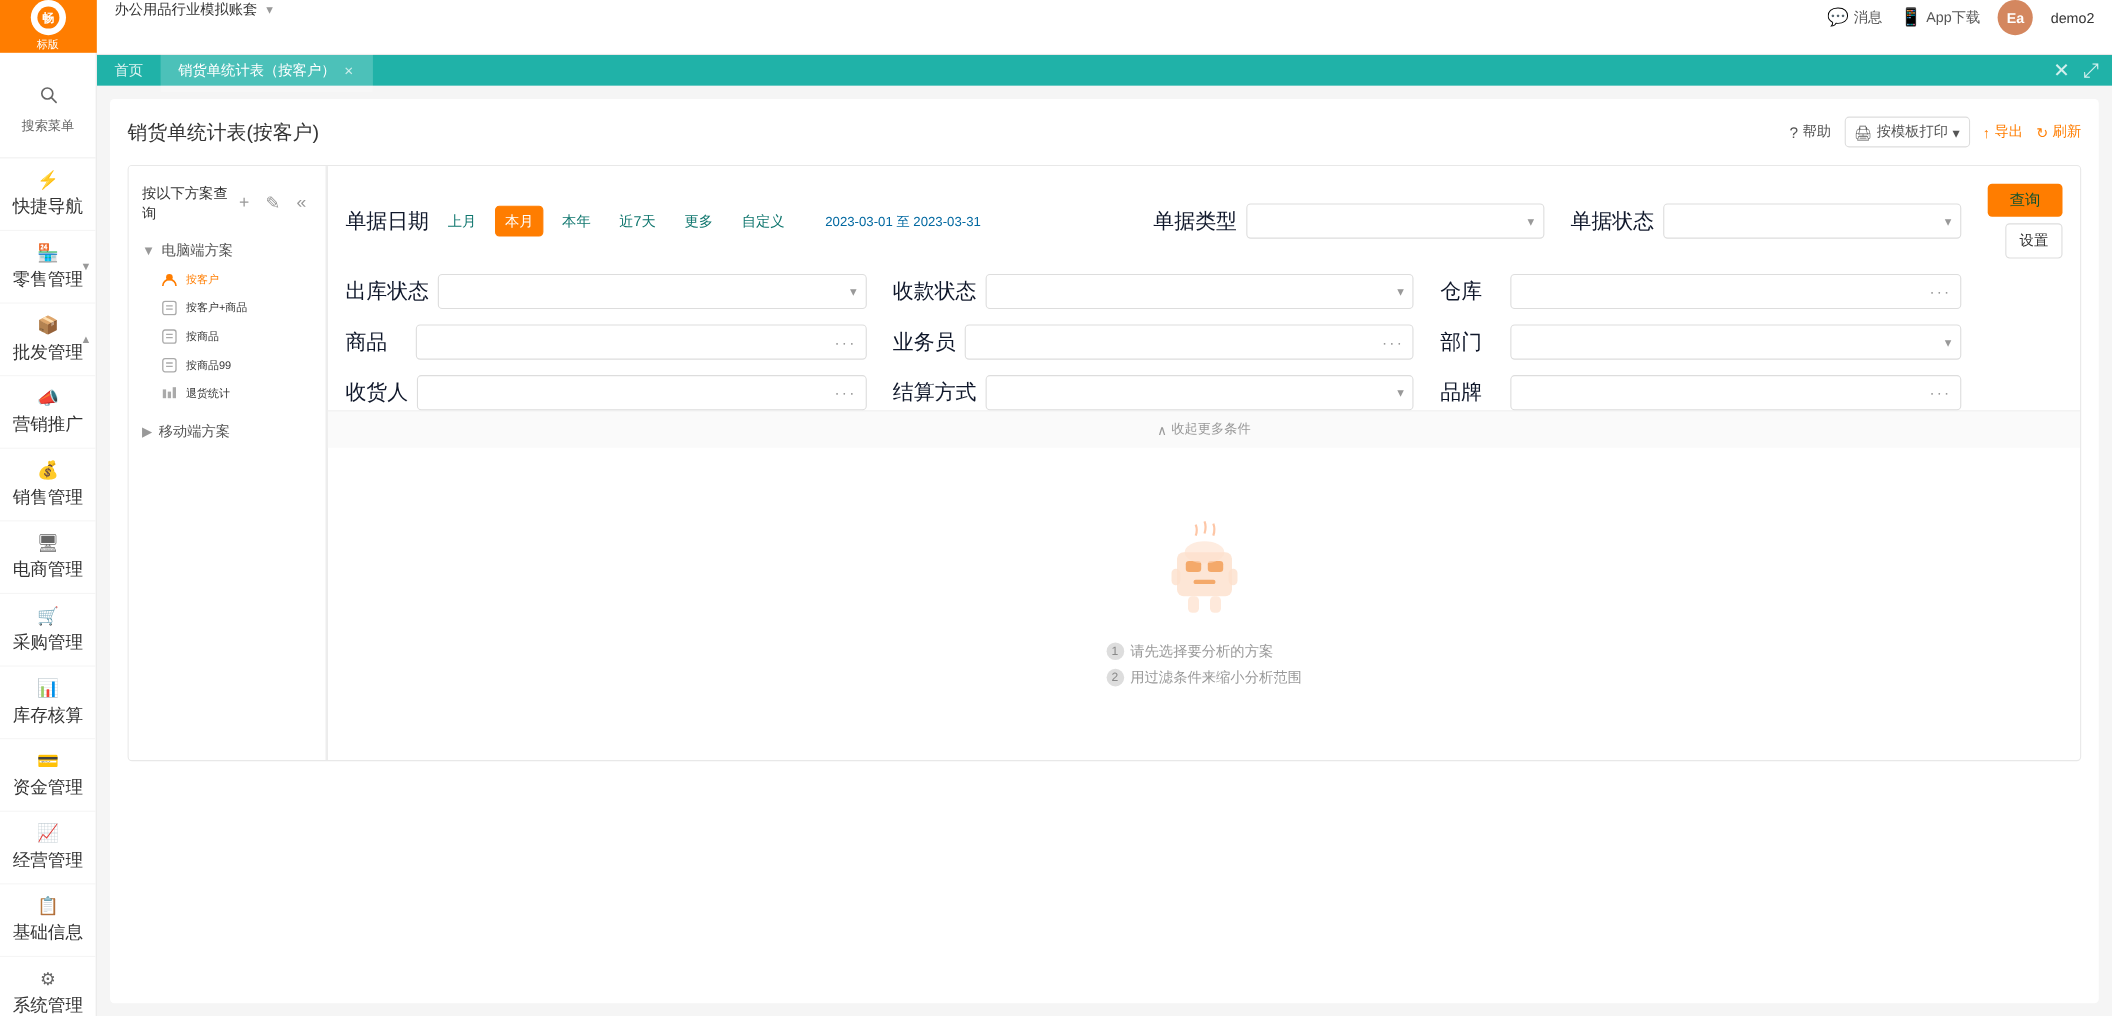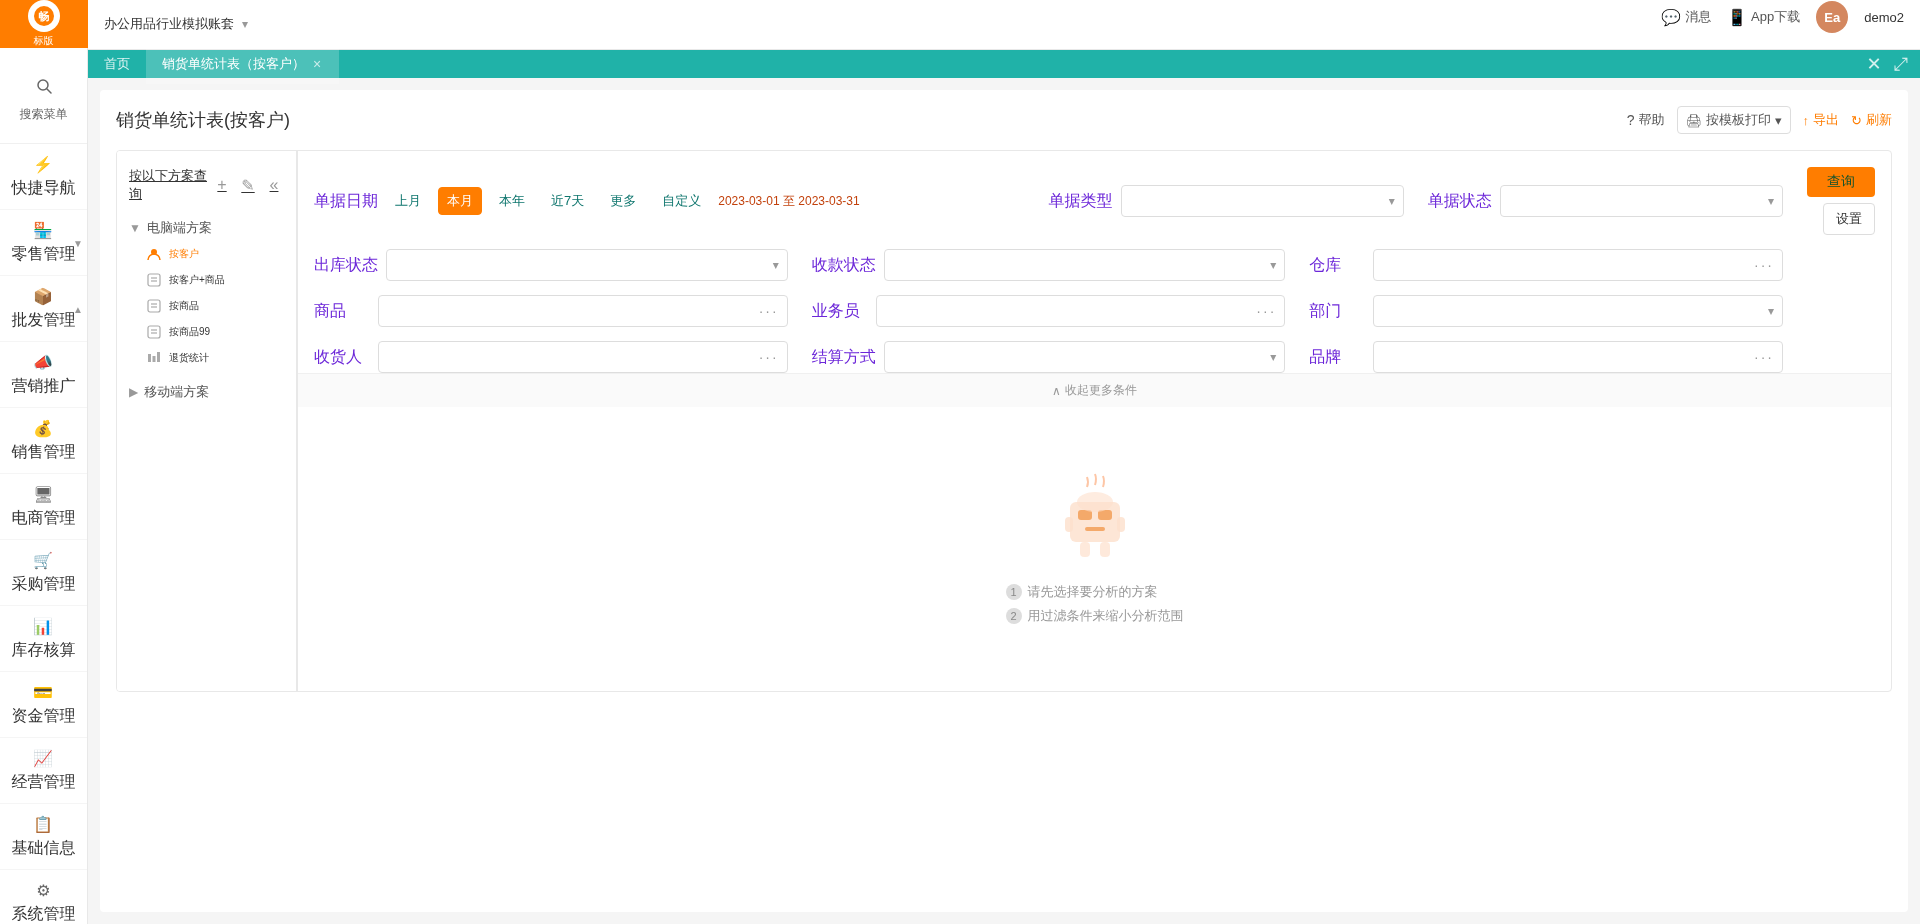--- a/index.html
+++ b/index.html
@@ -16,21 +16,21 @@
     .sidebar-nav-item { width: 100%; display: flex; flex-direction: column; align-items: center; padding: 10px 0; cursor: pointer; border-bottom: 1px solid #f5f5f5; position: relative; }
     .sidebar-nav-item .nav-label { font-size: 16px; color: #333; margin-top: 4px; text-align: left; }
     .sidebar-nav-item .nav-icon { width: 20px; height: 20px; display: flex; align-items: center; justify-content: center; font-size: 16px; color: #666; }
     .sidebar-nav-item .arrow { position: absolute; right: 4px; top: 50%; transform: translateY(-50%); font-size: 10px; color: #999; }
     .sidebar-nav-item.has-arrow .nav-label { color: #333; }
 
     
     .main { flex: 1; display: flex; flex-direction: column; overflow: hidden; }
 
     
-    .top-header { height: 50px; background: #fff; border-bottom: 1px solid #e8e8e8; display: flex; align-items: flex-end; justify-content: space-between; padding: 16px 16px; }
+    .top-header { height: 50px; background: #fff; border-bottom: 1px solid #e8e8e8; display: flex; align-items: flex-start; justify-content: space-between; padding: 0 16px; }
     .top-header-left { display: flex; align-items: center; gap: 8px; }
     .app-title { font-size: 13px; color: #333; }
     .dropdown-btn { background: none; border: none; cursor: pointer; color: #999; font-size: 12px; }
     .top-header-right { display: flex; align-items: center; gap: 16px; }
     .header-btn { display: flex; align-items: center; gap: 4px; cursor: pointer; color: #555; font-size: 13px; }
     .header-btn .icon { font-size: 16px; }
     .user-avatar { width: 32px; height: 32px; border-radius: 50%; background: #d4875f; display: flex; align-items: center; justify-content: center; color: #fff; font-size: 13px; font-weight: bold; cursor: pointer; overflow: hidden; }
     .user-name { font-size: 13px; color: #333; cursor: pointer; }
 
     
@@ -52,35 +52,35 @@
     .page-action-btn { display: flex; align-items: center; gap: 4px; font-size: 13px; color: #555; cursor: pointer; }
     .page-action-btn .act-icon { font-size: 14px; }
     .btn-template-print { display: flex; align-items: center; gap: 4px; font-size: 13px; color: #555; cursor: pointer; padding: 4px 8px; border: 1px solid #ddd; border-radius: 4px; }
     .btn-export { display: flex; align-items: center; gap: 4px; font-size: 13px; color: #ff7d00; cursor: pointer; }
     .btn-refresh { display: flex; align-items: center; gap: 4px; font-size: 13px; color: #ff7d00; cursor: pointer; }
     .btn-query { background: #ff7d00; color: #14532d; border: none; border-radius: 4px; padding: 6px 20px; font-size: 14px; cursor: pointer; }
     .btn-settings { background: #fff; color: #333; border: 1px solid #ddd; border-radius: 4px; padding: 6px 12px; font-size: 13px; cursor: pointer; display: block; margin-top: 6px; }
     .filter-row { display: flex; align-items: center; margin-bottom: 14px; gap: 0; }
     .filter-row:last-child { margin-bottom: 0; }
     .filter-item { display: flex; align-items: center; flex: 1; min-width: 0; }
-    .filter-label { font-size: 16px; color: #6d28d9; white-space: nowrap; margin-right: 8px; min-width: 56px; }
+    .filter-label { font-size: 19px; color: #0f172a; white-space: nowrap; margin-right: 8px; min-width: 56px; }
     .filter-input { flex: 1; height: 32px; border: 1px solid #ddd; border-radius: 4px; padding: 0 8px; font-size: 13px; color: #333; display: flex; align-items: center; justify-content: space-between; cursor: pointer; background: #fff; position: relative; }
     .filter-input .arrow-down { color: #999; font-size: 12px; }
     .filter-input .dots { color: #999; font-size: 14px; letter-spacing: 2px; }
     .filter-divider { width: 24px; }
 
     
     .date-filter { display: flex; align-items: center; gap: 8px; flex: 1; }
     .date-btn { padding: 4px 8px; border-radius: 4px; font-size: 13px; cursor: pointer; border: 1px solid transparent; color: #0f766e; background: none; }
     .date-btn.active { background: #ff7d00; color: #fff; border-color: #ff7d00; }
-    .date-range { font-size: 12px; color: #c2410c; margin-left: 0; }
+    .date-range { font-size: 12px; color: #0369a1; margin-left: 20px; }
 
     
     .scheme-panel { width: 180px; min-width: 180px; background: #fff; border-right: 1px solid #e8e8e8; padding: 8px 0; overflow-y: auto; }
-    .scheme-header { display: flex; align-items: center; justify-content: center; padding: 8px 12px; text-decoration: underline; }
+    .scheme-header { display: flex; align-items: center; justify-content: center; padding: 8px 12px; }
     .scheme-title { font-size: 13px; color: #333; font-weight: 500; }
     .scheme-actions { display: flex; align-items: center; gap: 6px; }
     .scheme-action-btn { cursor: pointer; color: #999; font-size: 16px; display: flex; align-items: center; justify-content: center; width: 20px; height: 20px; }
     .scheme-section { padding: 4px 0; }
     .scheme-section-header { display: flex; align-items: center; padding: 4px 12px; cursor: pointer; }
     .scheme-section-icon { margin-right: 6px; color: #999; font-size: 12px; }
     .scheme-section-title { font-size: 13px; color: #555; }
     .scheme-item { display: flex; align-items: center; padding: 6px 12px 6px 28px; cursor: pointer; }
     .scheme-item.active { color: #ff7d00; }
     .scheme-item .item-icon { margin-right: 6px; font-size: 14px; color: #aaa; width: 18px; display: flex; align-items: center; justify-content: center; }

